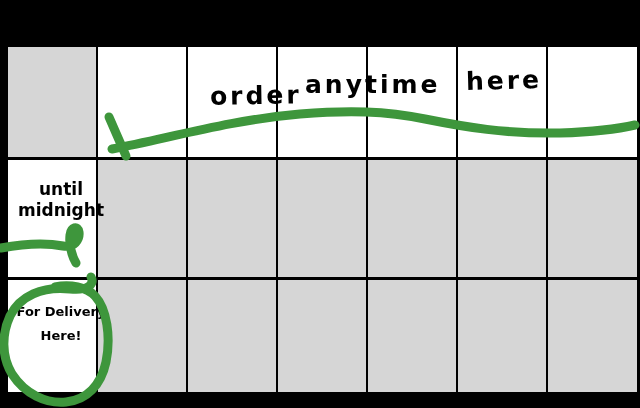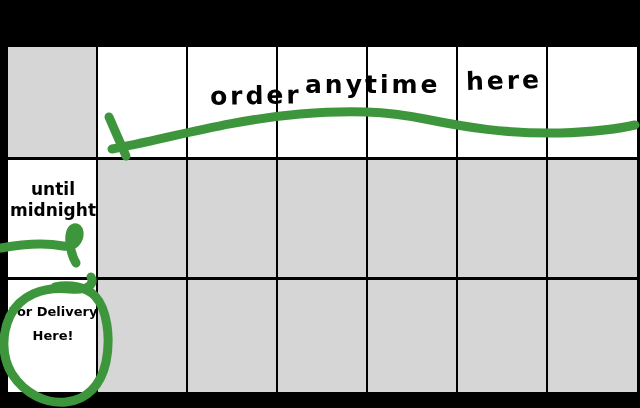--- a/index.html
+++ b/index.html
@@ -28,21 +28,21 @@
   .word{
     position:absolute;z-index:3;color:var(--text,#000);
     font-weight:bold;font-size:25px;line-height:1;letter-spacing:3px;white-space:nowrap;
   }
   #w-order{left:210px;top:83px;transform:rotate(-1deg);}
   #w-anytime{left:305px;top:72px;}
   #w-here{left:466px;top:68px;transform:rotate(-1.5deg);}
 
   .rowlabel{
     position:absolute;z-index:3;color:var(--text,#000);
-    font-weight:bold;text-align:center;
+    font-weight:bold;text-align:center;margin-left:8px;
   }
   #lbl-midnight{left:8px;top:179px;width:90px;font-size:17px;line-height:21px;}
   #lbl-delivery{left:5px;top:300px;width:96px;font-size:13px;line-height:24px;}
 
   svg.annot{position:absolute;left:0;top:0;z-index:5;pointer-events:none;}
   svg.annot path{
     stroke:var(--annotation-green,#3e963c);
     stroke-width:9;fill:none;stroke-linecap:round;stroke-linejoin:round;
   }
 </style>

